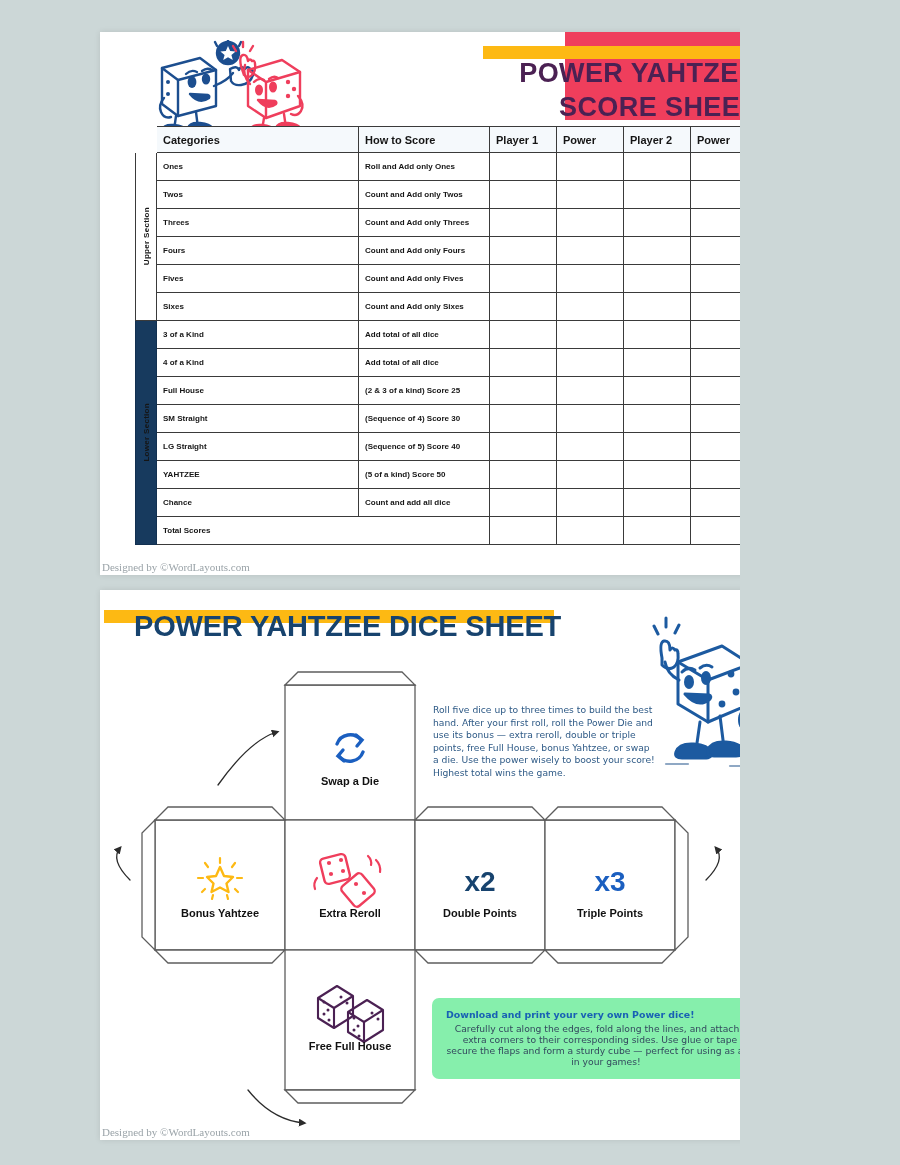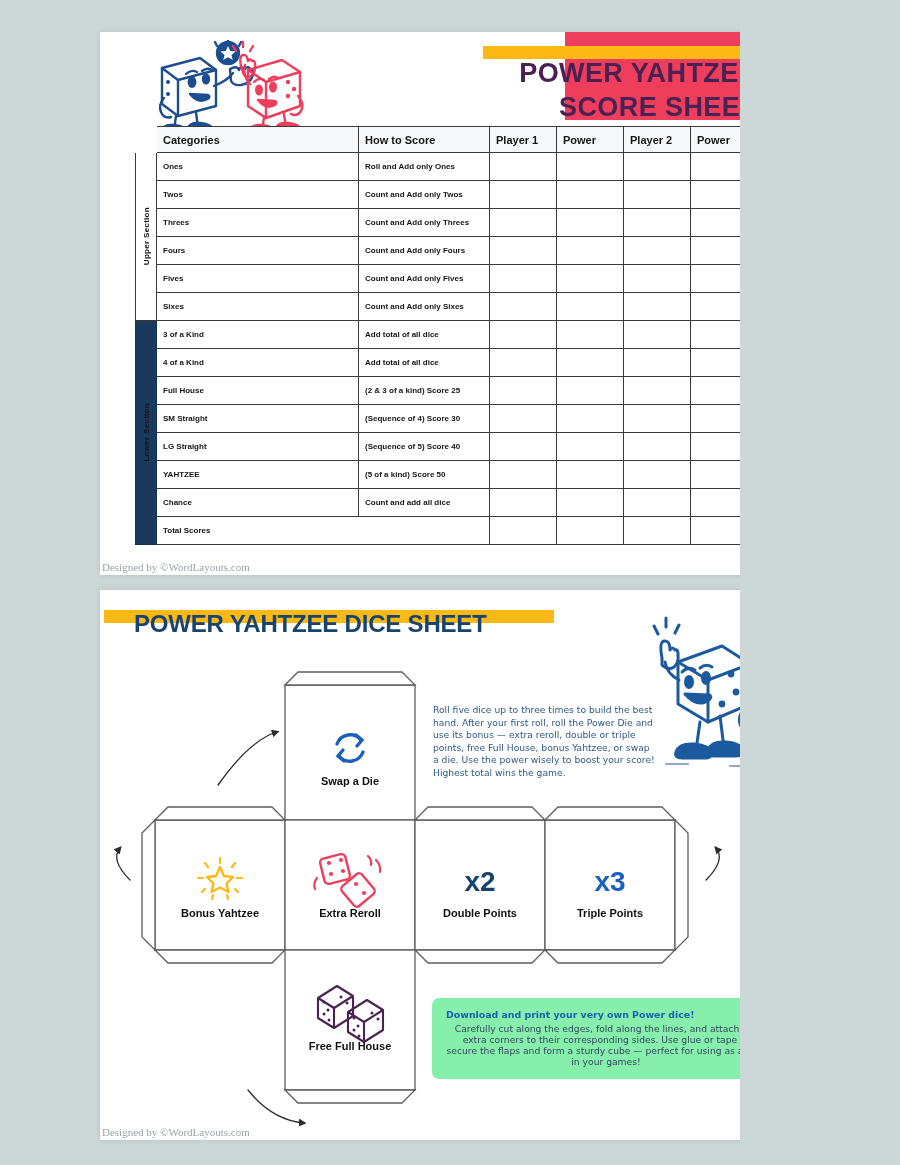--- a/index.html
+++ b/index.html
@@ -104,21 +104,21 @@
     font-size: 11px;
     color: #9aa3a8;
     font-family: "Liberation Serif", serif;
   }
 
   
   .title2 {
     position: absolute;
     color: #17436e;
     font-weight: bold;
-    font-size: 24px;
+    font-size: 29px;
     letter-spacing: -0.2px;
     white-space: nowrap;
   }
   .body-text {
     position: absolute;
     color: #2e5a86;
     font-size: 9.2px;
     line-height: 12.6px;
     font-family: "DejaVu Sans", sans-serif;
   }

